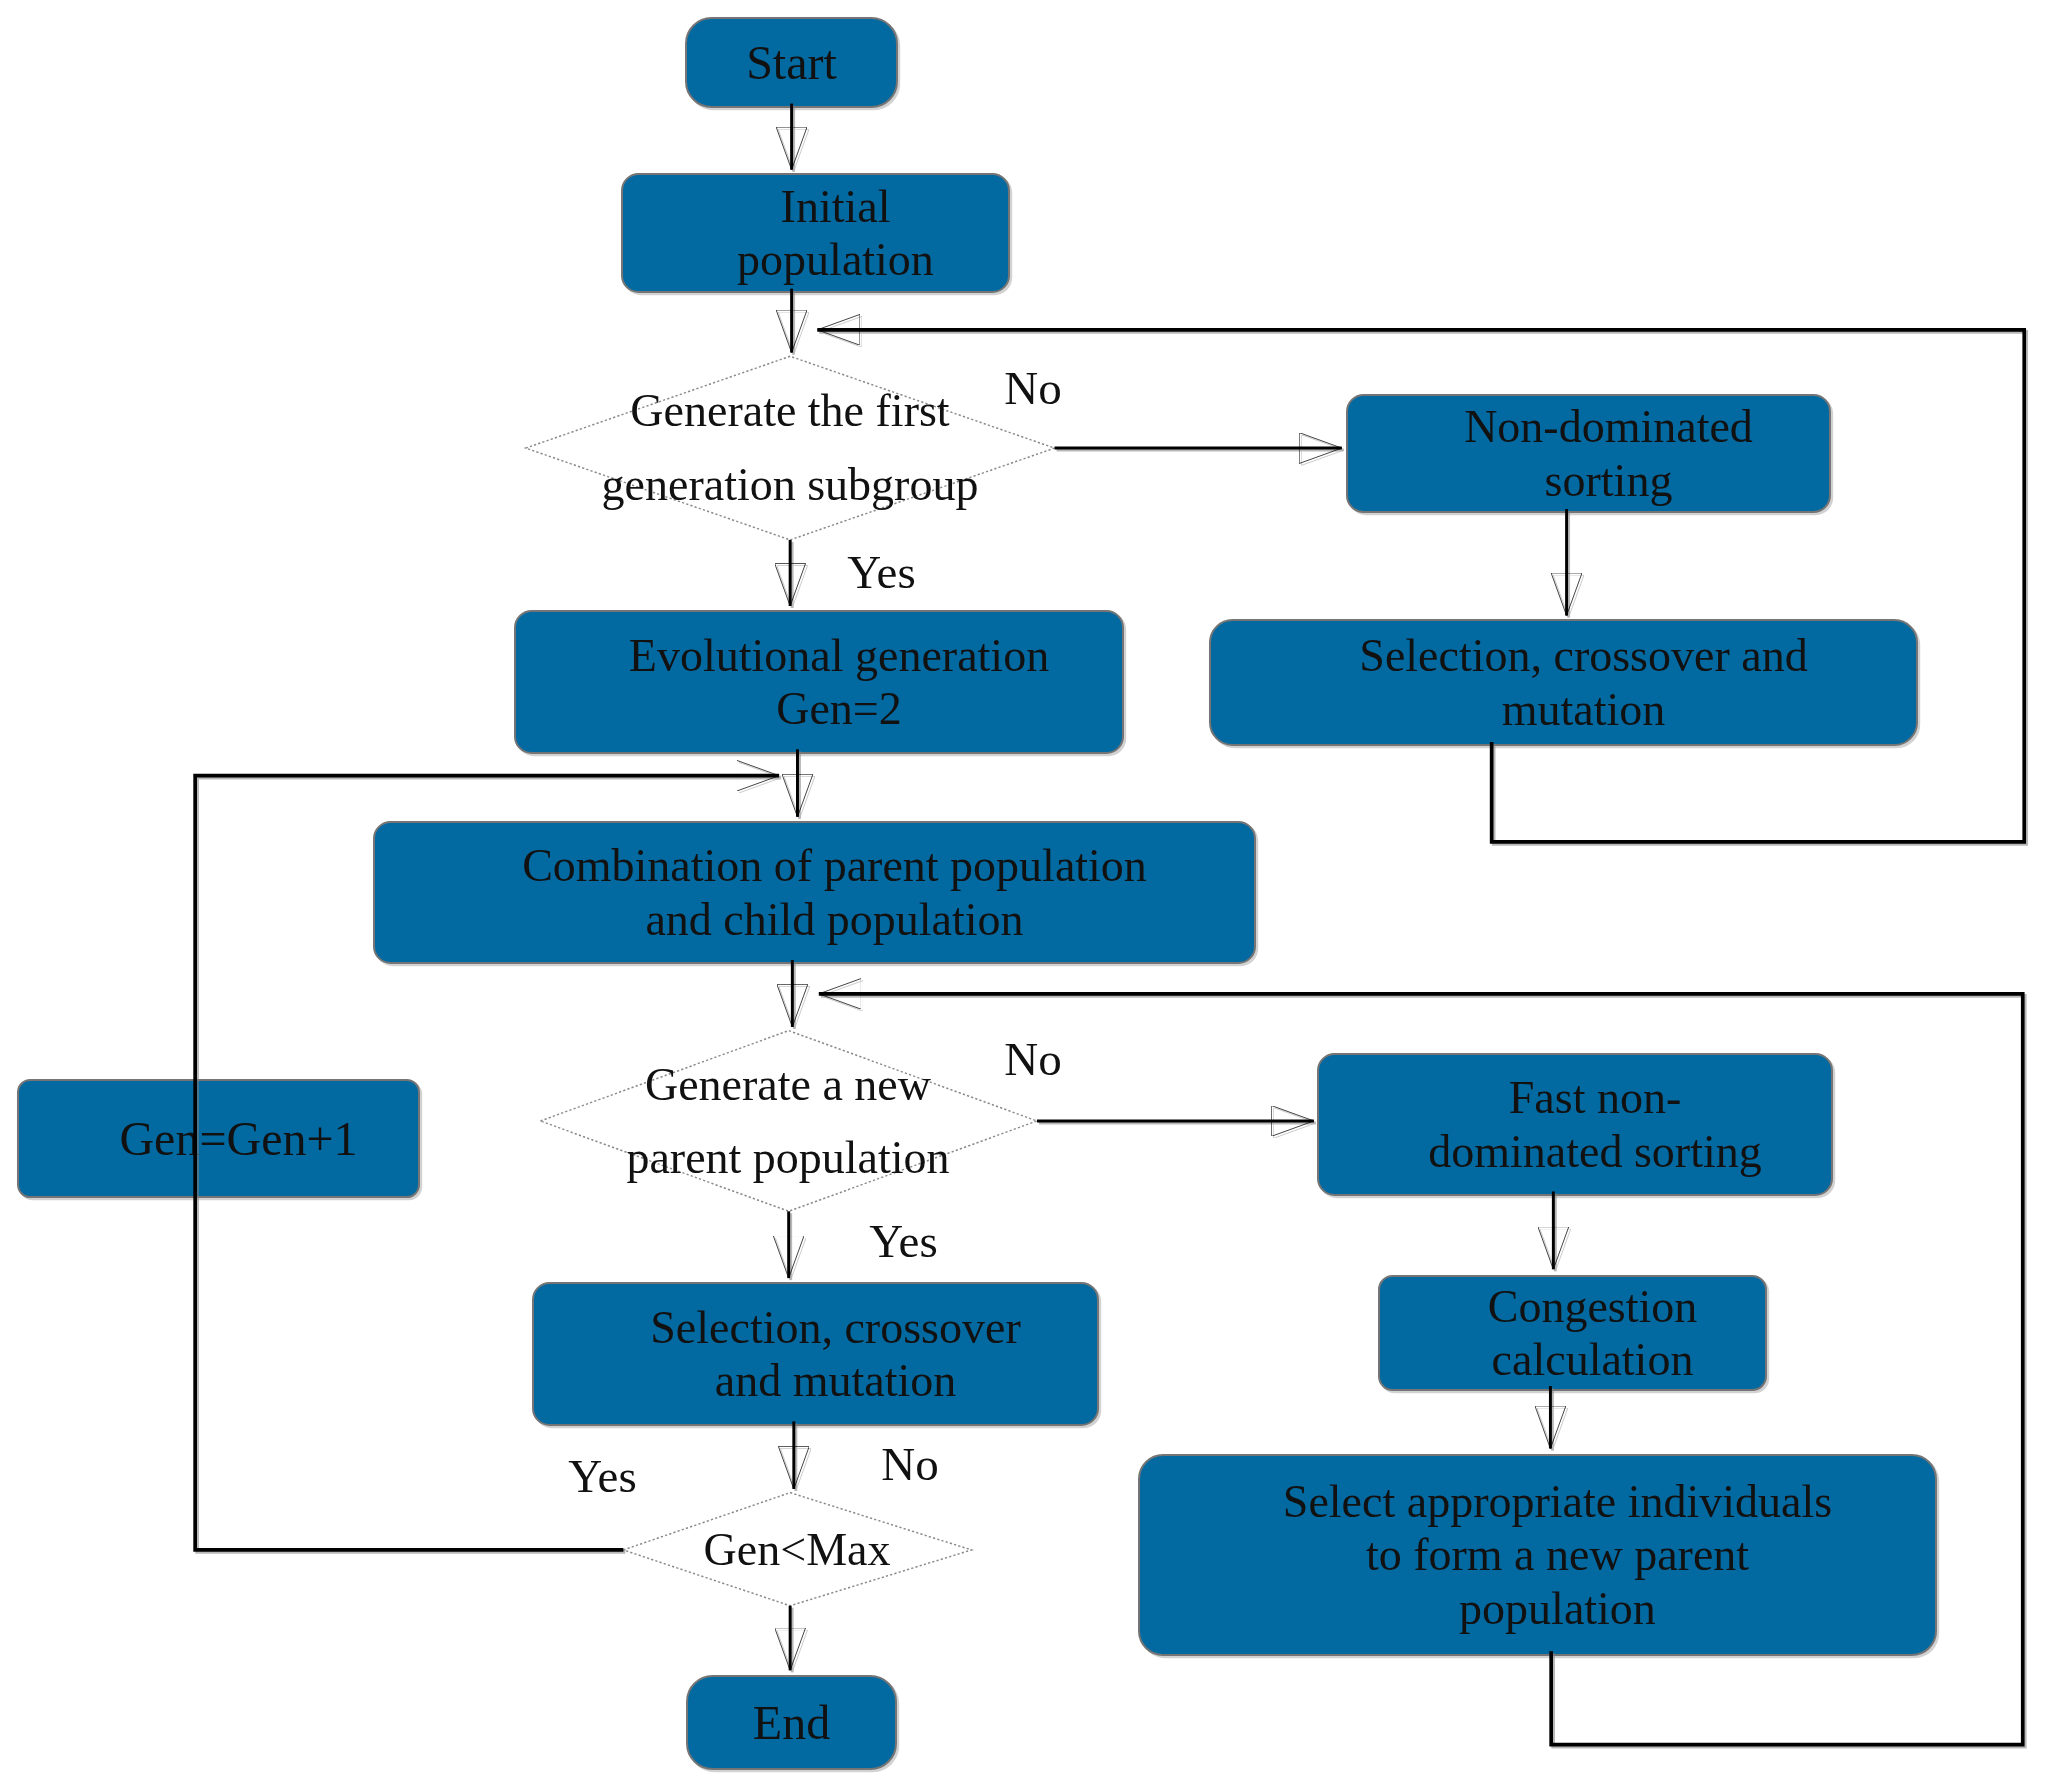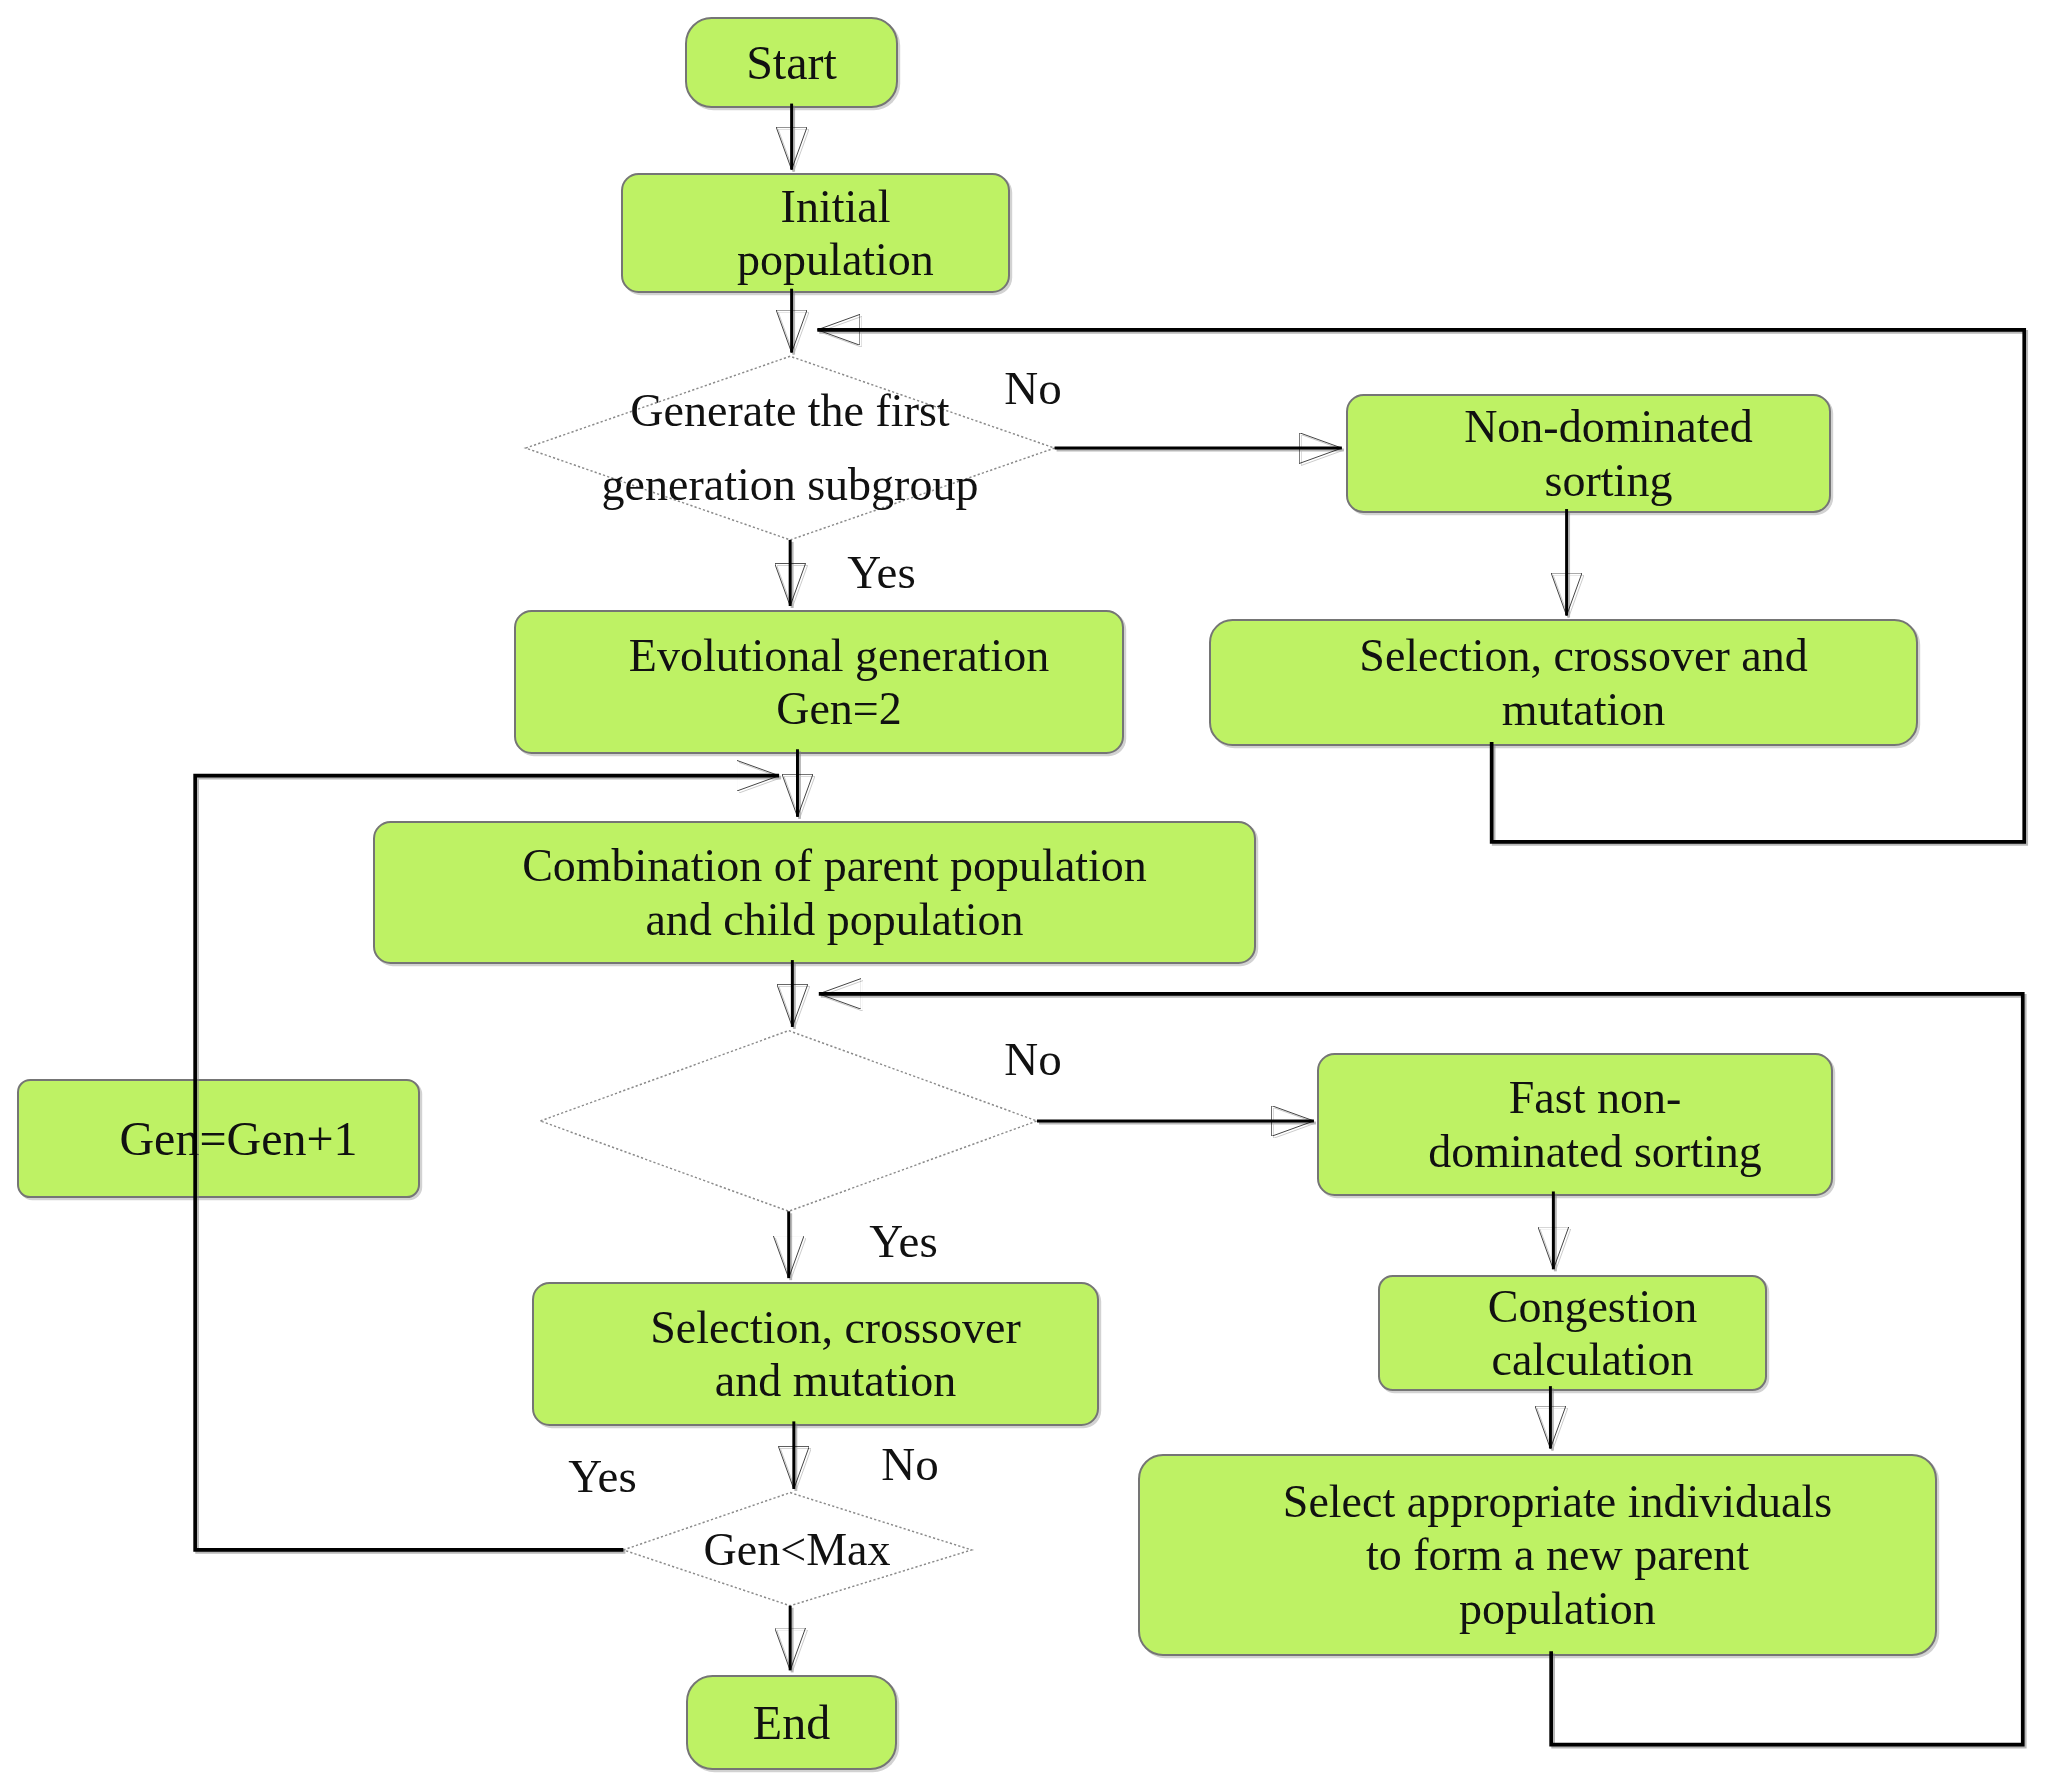--- a/index.html
+++ b/index.html
@@ -9,21 +9,21 @@
     background:#ffffff;
     font-family:"Liberation Serif","DejaVu Serif",serif;
     color:#111111;
     overflow:hidden;
   }
   svg.layer{position:absolute;left:0;top:0;width:2046px;height:1785px;pointer-events:none;}
   .z1{z-index:1}.z4{z-index:4}
   .node{
     position:absolute;z-index:2;
     display:flex;flex-direction:column;align-items:center;justify-content:center;
-    text-align:center;background:#bef264;
+    text-align:center;background:#0369a1;
     border:2.2px solid #757575;
     box-shadow:2.2px 2.2px 0 #d2d2d2;
     font-size:46px;line-height:1.16;
   }
   .node .ln{white-space:nowrap;}
   .pill{border-radius:26.5px;font-size:48px;}
   .rect{border-radius:17.6px;padding-left:40px;}
   .dlabel{
     position:absolute;z-index:3;display:flex;flex-direction:column;
     align-items:center;justify-content:center;text-align:center;
@@ -104,20 +104,24 @@
 
   <div class="node pill" style="left:686px;top:1675px;width:207px;height:91px;">
     <div class="ln">End</div>
   </div>
 
   <div class="dlabel" style="left:496px;top:399px;width:588px;height:98px;">
     <div class="ln">Generate the first</div>
     <div class="ln">generation subgroup</div>
   </div>
 
+  <div class="dlabel" style="left:494px;top:1070px;width:588px;height:103px;">
+    <div class="ln">Generate a new</div>
+    <div class="ln">parent population</div>
+  </div>
 
   <div class="dlabel" style="left:650px;top:1524px;width:294px;height:53px;">
     <div class="ln">Gen&lt;Max</div>
   </div>
 
   <div class="elabel" style="left:974px;top:361px;width:118px;height:53px;">No</div>
   <div class="elabel" style="left:819px;top:545px;width:125px;height:53px;">Yes</div>
   <div class="elabel" style="left:974px;top:1032px;width:118px;height:53px;">No</div>
   <div class="elabel" style="left:841px;top:1214px;width:125px;height:53px;">Yes</div>
   <div class="elabel" style="left:540px;top:1449px;width:125px;height:53px;">Yes</div>

